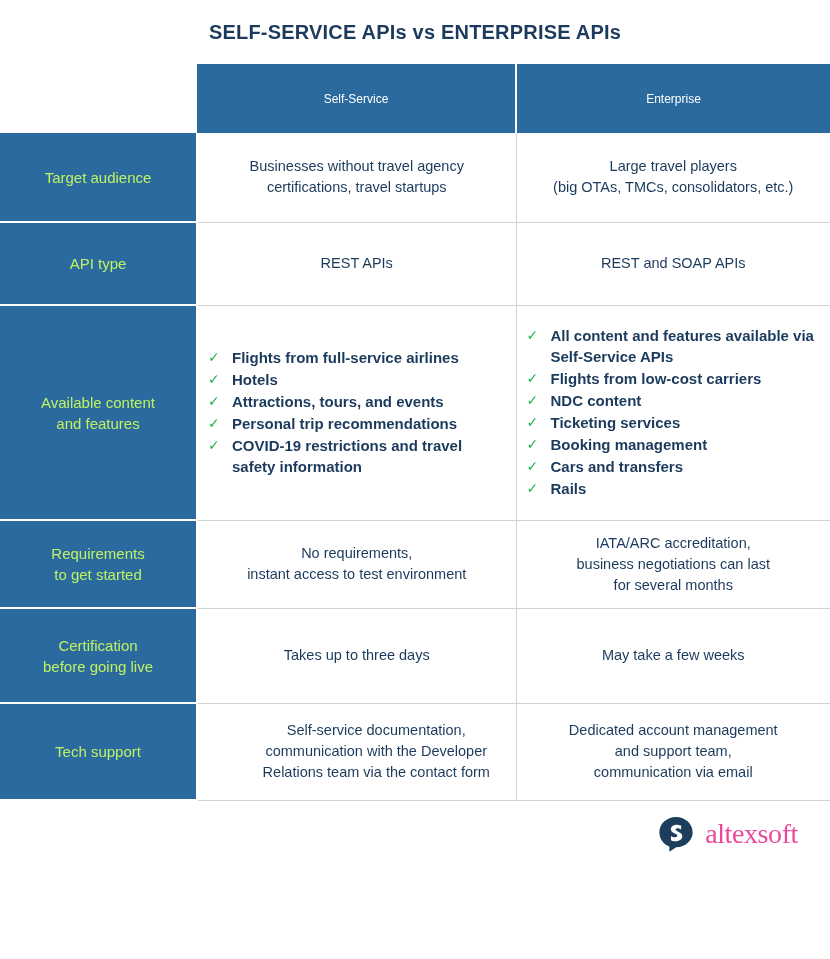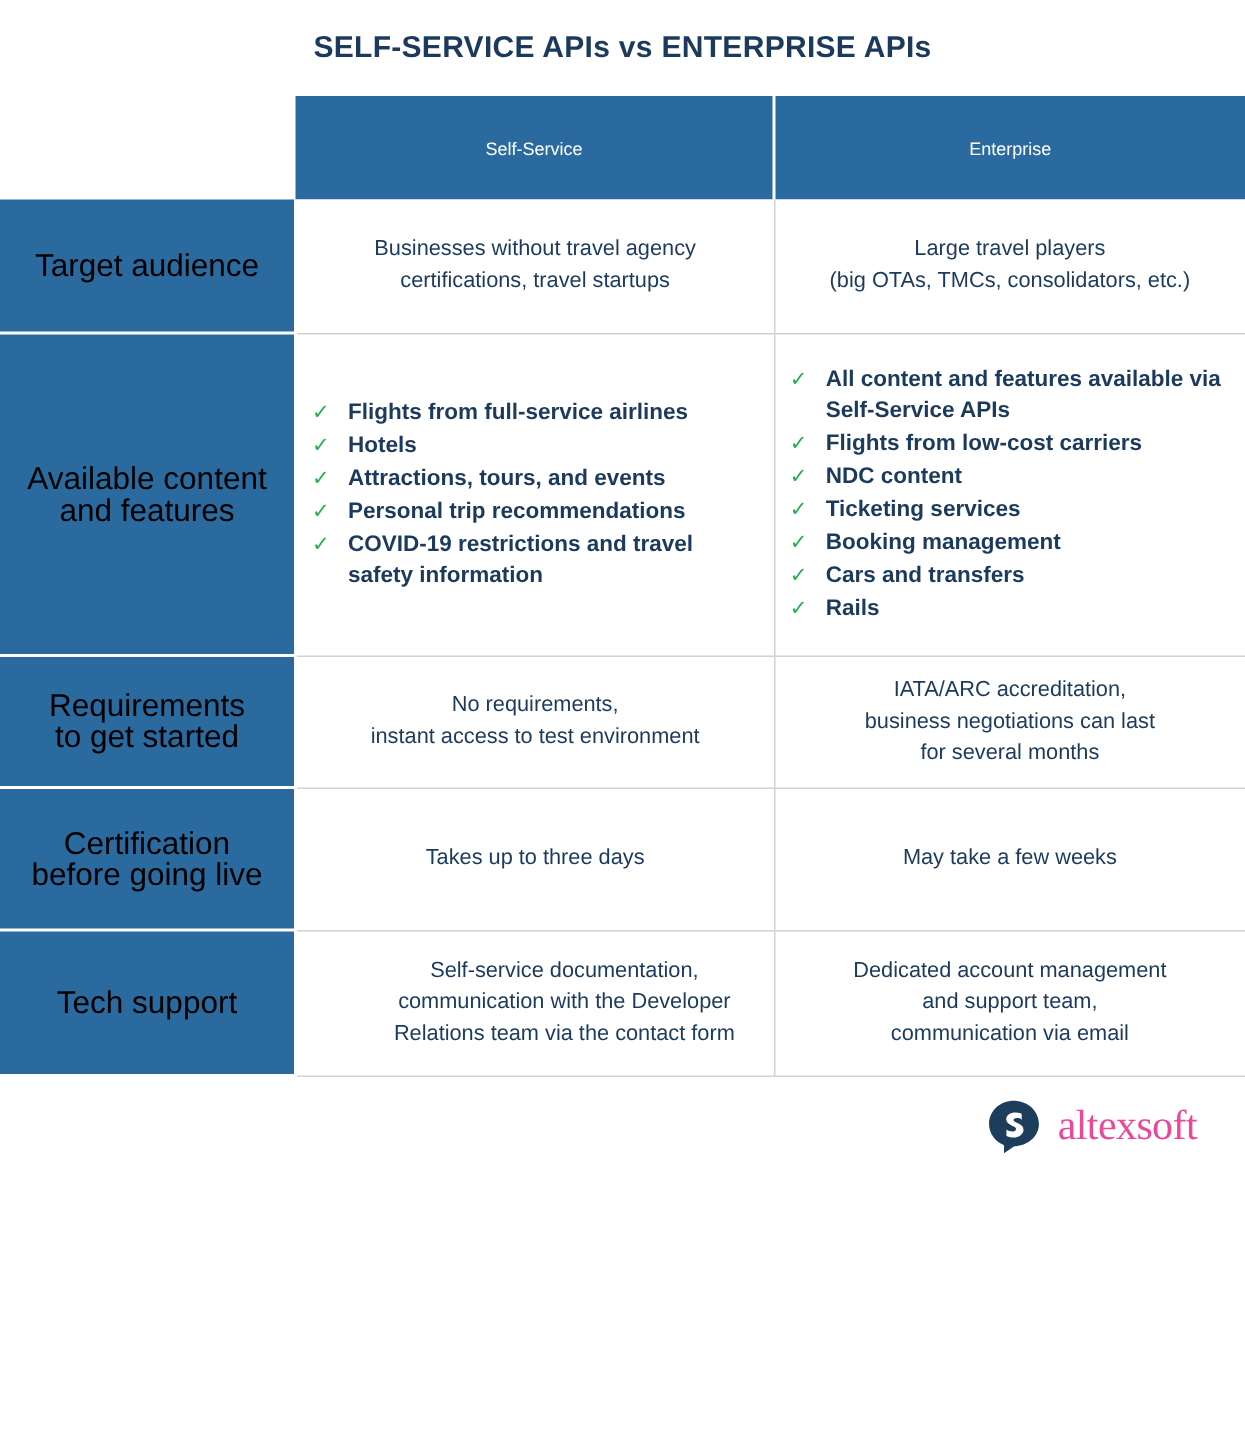--- a/index.html
+++ b/index.html
@@ -57,22 +57,22 @@
     font-size: 12px;
     text-align: center;
     height: 69px;
     border-right: 2px solid #ffffff;
   }
   .hdr-cell.last { border-right: none; }
 
   
   .lbl-cell {
     background: #2a6a9e;
-    color: #000000;
-    font-size: 21px;
+    color: #bef264;
+    font-size: 15px;
     line-height: 21px;
     text-align: center;
     border-bottom: 2px solid #ffffff;
     border-right: 2px solid #ffffff;
     padding: 6px 8px;
   }
 
   
   .val-cell {
     background: #ffffff;
@@ -171,20 +171,25 @@
     </tr>
 
     <tr class="row-h1">
       <td class="lbl-cell" style="white-space: pre-line;">Target audience</td>
       <td class="val-cell" style="white-space: pre-line;">Businesses without travel agency
 certifications, travel startups</td>
       <td class="val-cell last" style="white-space: pre-line;">Large travel players
 (big OTAs, TMCs, consolidators, etc.)</td>
     </tr>
 
+    <tr class="row-h2">
+      <td class="lbl-cell" style="white-space: pre-line;">API type</td>
+      <td class="val-cell" style="white-space: pre-line;">REST APIs</td>
+      <td class="val-cell last" style="white-space: pre-line;">REST and SOAP APIs</td>
+    </tr>
 
     <tr class="row-h3">
       <td class="lbl-cell" style="white-space: pre-line;">Available content
 and features</td>
       <td class="val-cell bullets">
         <ul class="feat">
             <li><span class="chk">✓</span><span>Flights from full-service airlines</span></li>
             <li><span class="chk">✓</span><span>Hotels</span></li>
             <li><span class="chk">✓</span><span>Attractions, tours, and events</span></li>
             <li><span class="chk">✓</span><span>Personal trip recommendations</span></li>

